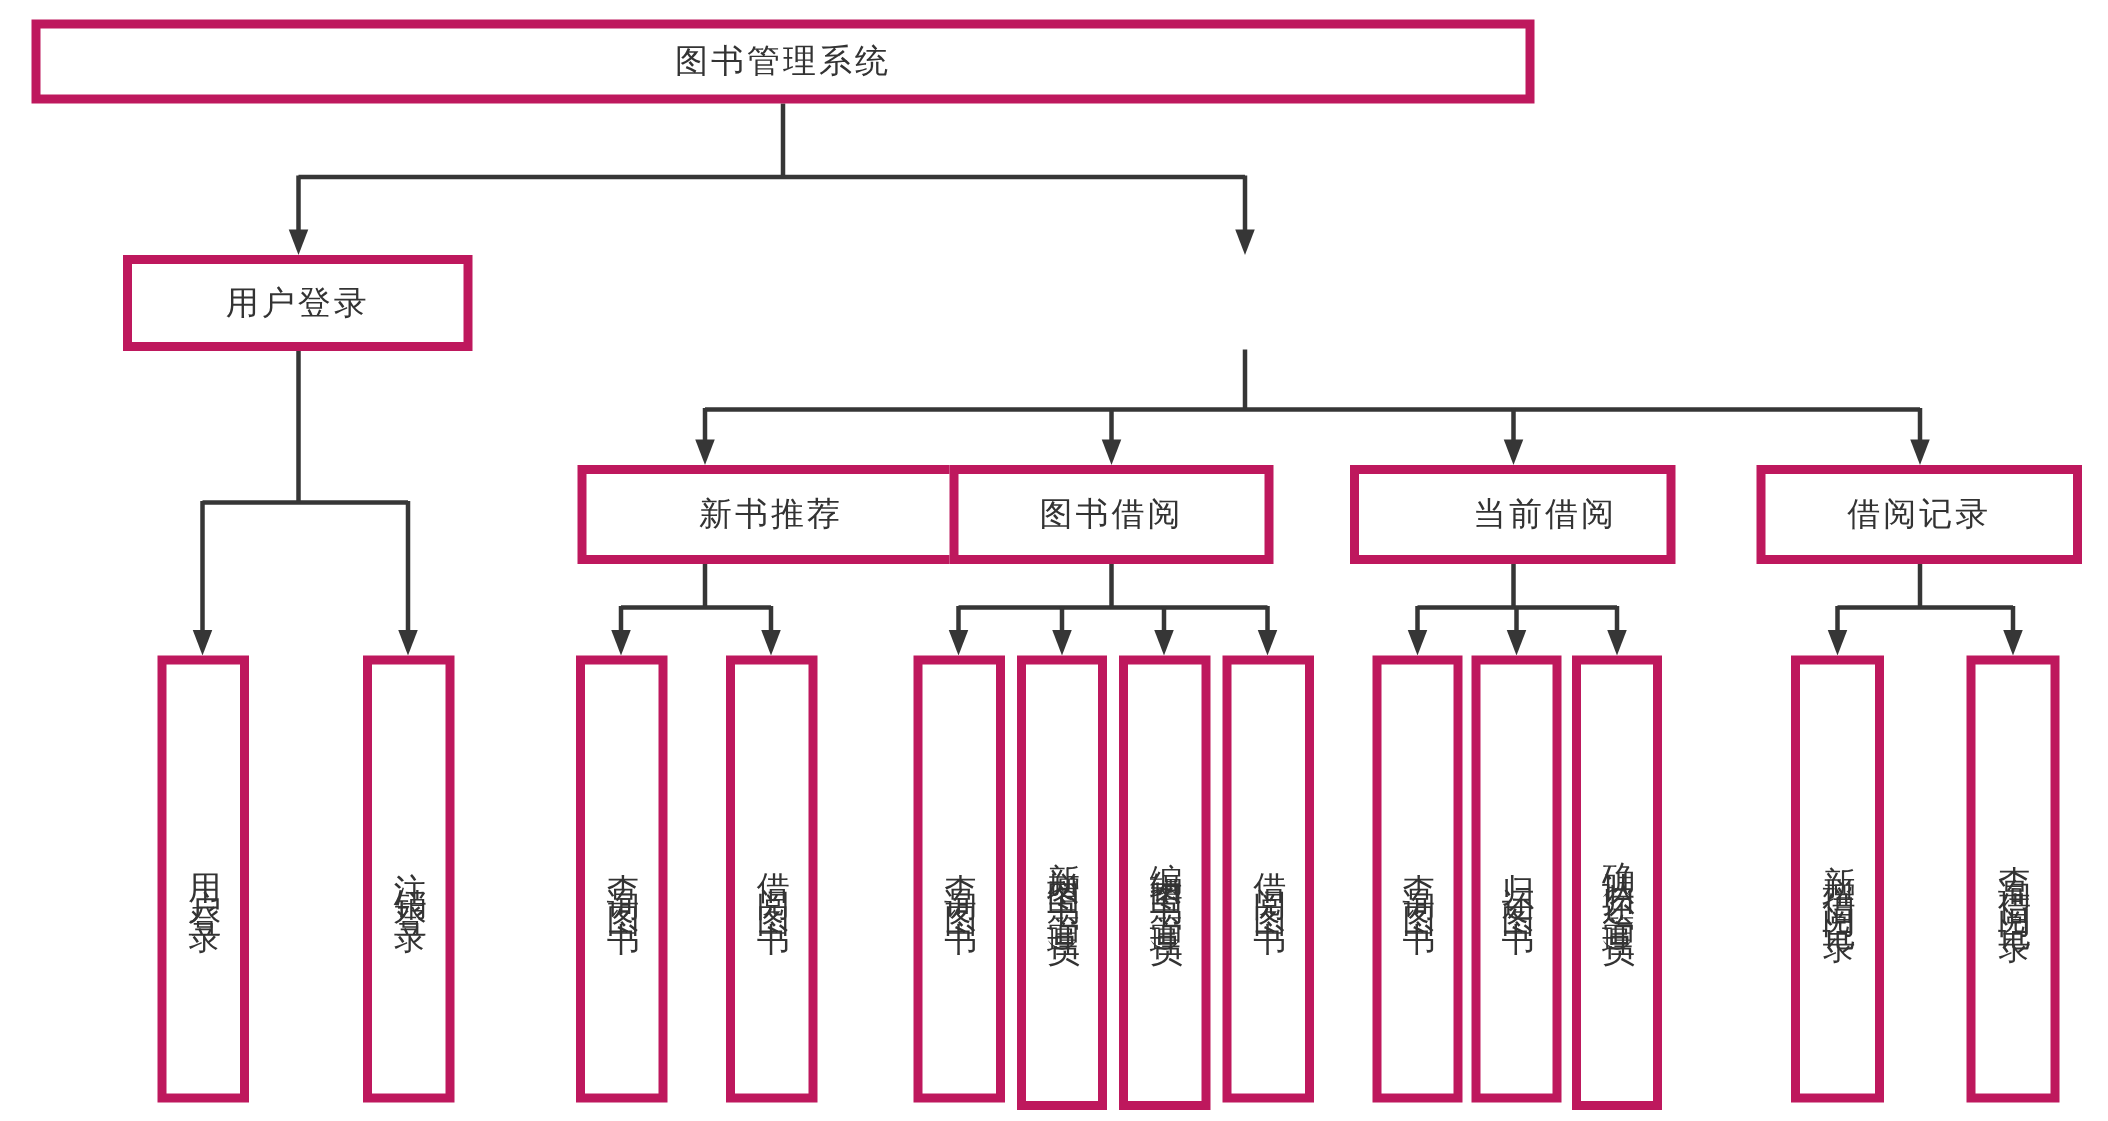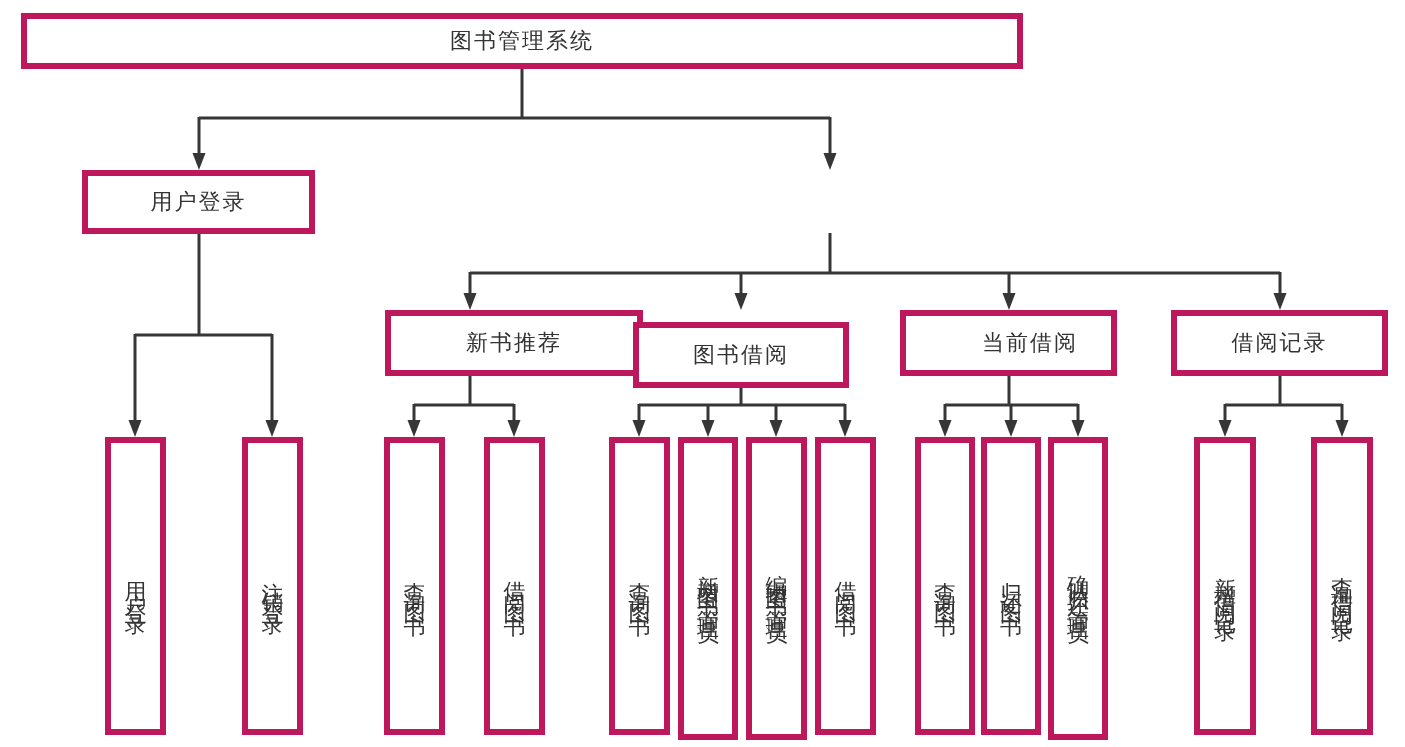--- a/index.html
+++ b/index.html
@@ -25,21 +25,21 @@
     line-height:1;white-space:nowrap;
   }
   .sp4{letter-spacing:11px;}
   .sp6{letter-spacing:9px;}
   .sp9{letter-spacing:7px;}
   
   #n-root{left:21px;top:13px;width:1002px;height:56px;}
   #n-l2-0{left:82px;top:170px;width:233px;height:64px;}
   #n-l2-1{left:714px;top:170px;width:232px;height:64px;}
   #n-l3-0{left:361px;top:310px;width:258px;height:66px;margin-left:24px;}
-  #n-l3-1{left:633px;top:322px;width:216px;height:66px;}
+  #n-l3-1{left:633px;top:310px;width:216px;height:66px;}
   #n-l3-2{left:900px;top:310px;width:217px;height:66px;padding-left:43px;}
   #n-l3-3{left:1171px;top:310px;width:217px;height:66px;}
   #n-lf-0{left:105px;top:437px;width:61px;height:298px;}
   #n-lf-1{left:242px;top:437px;width:61px;height:298px;}
   #n-lf-2{left:384px;top:437px;width:61px;height:298px;}
   #n-lf-3{left:484px;top:437px;width:61px;height:298px;}
   #n-lf-4{left:609px;top:437px;width:61px;height:298px;}
   #n-lf-5{left:678px;top:437px;width:60px;height:303px;}
   #n-lf-6{left:746px;top:437px;width:61px;height:303px;}
   #n-lf-7{left:815px;top:437px;width:61px;height:298px;}

